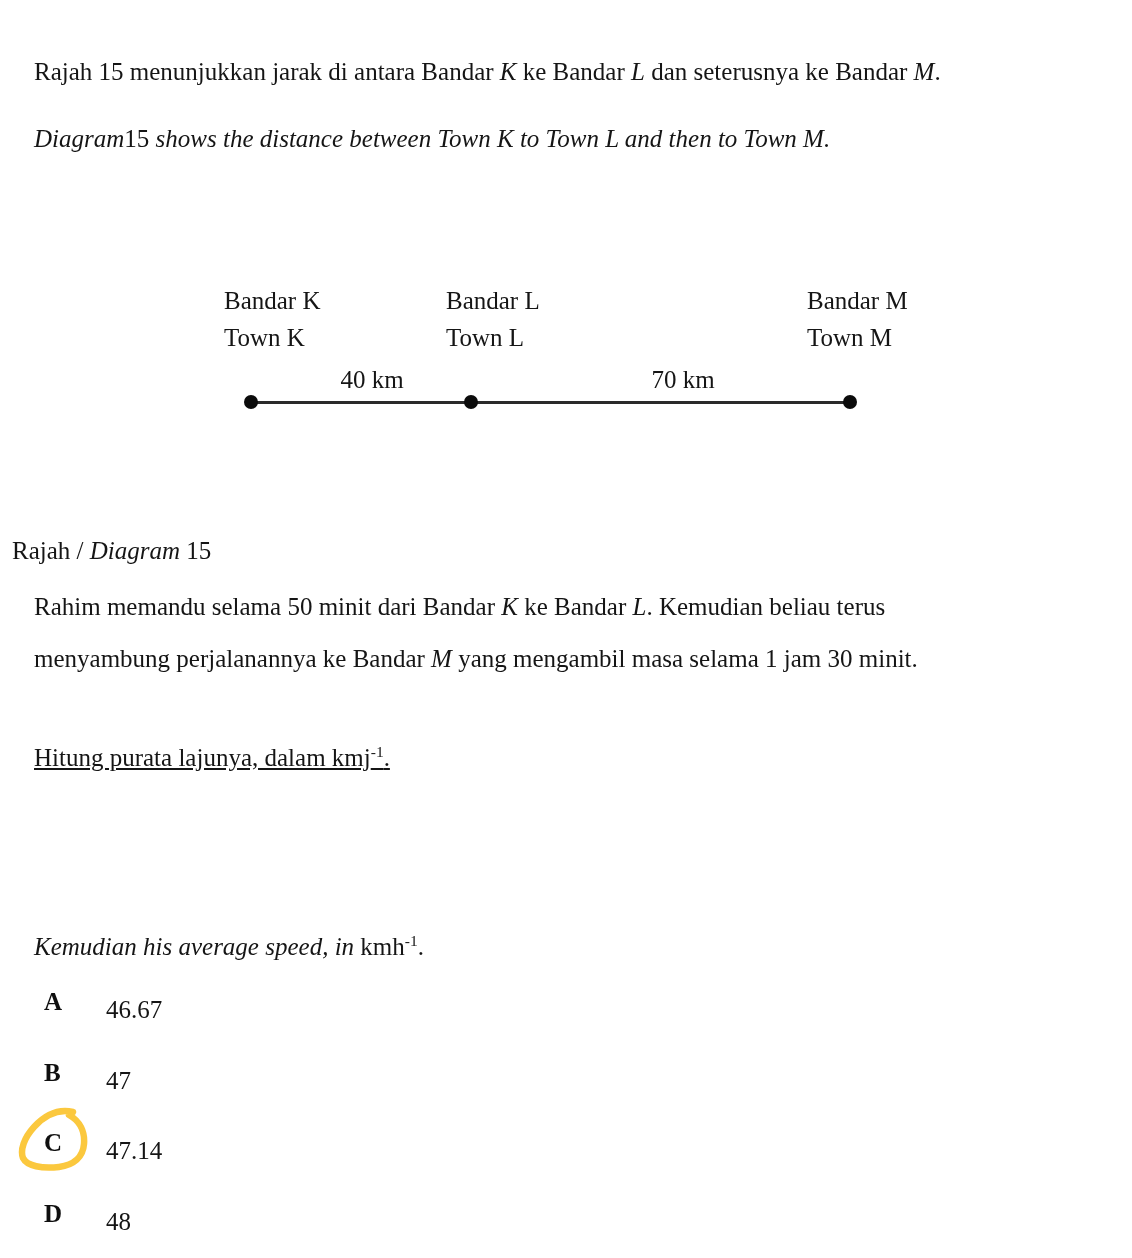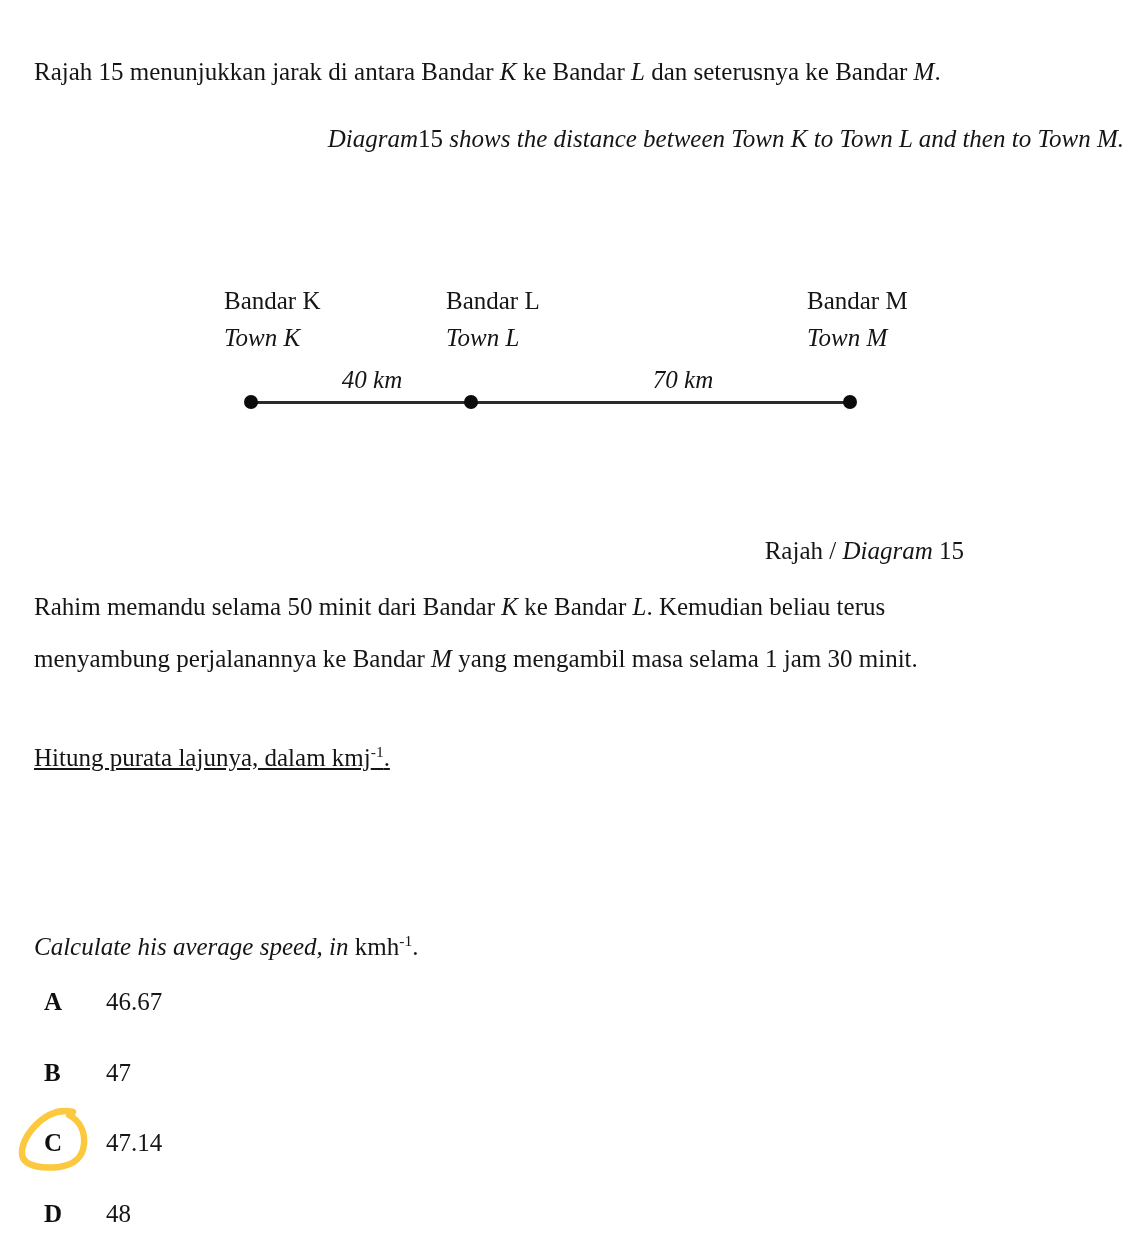--- a/index.html
+++ b/index.html
@@ -35,52 +35,51 @@
   .it { font-style: italic; }
   .up { font-style: normal; }
   sup {
     font-size: 0.62em;
     vertical-align: super;
     line-height: 0;
   }
 
   
   #stmt-my   { left: 22px;  top: 46px;  width: 1090px; }
-  #stmt-en   { left: 22px;  top: 113px; width: 1090px; text-align: right; }
+  #stmt-en   { left: 22px;  top: 113px; width: 1090px; }
 
   
   #diagram {
     position: absolute;
     left: 0;
     top: 260px;
     width: 1132px;
     height: 170px;
   }
   .town-label {
     position: absolute;
     font-size: 25px;
     line-height: 37px;
     color: #151515;
     white-space: nowrap;
   }
   .town-label .l1 { display: block; font-style: normal; }
-  .town-label .l2 { display: block; font-style: italic; }
+  .town-label .l2 { display: block; }
 
   #town-k { left: 212px; top: 22px; }
   #town-l { left: 434px; top: 22px; }
   #town-m { left: 795px; top: 22px; }
 
   .dist-label {
     position: absolute;
     font-size: 25px;
     line-height: 30px;
     color: #151515;
     white-space: nowrap;
     transform: translateX(-50%);
-    font-style: italic;
   }
   #dist-kl { left: 360px; top: 105px; }
   #dist-lm { left: 671px; top: 105px; }
 
   .route-line {
     position: absolute;
     left: 239px;
     top: 141px;
     width: 599px;
     height: 3px;
@@ -98,21 +97,21 @@
   #dot-k { left: 239px; }
   #dot-l { left: 459px; }
   #dot-m { left: 838px; }
 
   
   #caption {
     position: absolute;
     top: 534px;
     left: 0;
     width: 952px;
-    text-align: right;
+    text-align: left;
     font-size: 25px;
     line-height: 34px;
     color: #151515;
   }
 
   
   #q-my-1  { left: 22px; top: 581px;  width: 1090px; }
   #q-my-2  { left: 22px; top: 732px;  width: 1090px; text-decoration: underline; }
   #q-en-1  { left: 22px; top: 800px;  width: 1092px; }
   #q-en-2  { left: 22px; top: 921px;  width: 1090px; }
@@ -135,21 +134,21 @@
     left: 32px;
     top: 0;
     font-size: 25px;
     font-weight: bold;
     line-height: 34px;
     color: #0f0f0f;
   }
   .option-value {
     position: absolute;
     left: 94px;
-    top: 0;
+    top: 8px;
     font-size: 25px;
     line-height: 34px;
     color: #151515;
   }
   #opt-a { top: 0px; }
   #opt-b { top: 71px; }
   #opt-c { top: 141px; }
   #opt-d { top: 212px; }
 
   
@@ -197,21 +196,21 @@
     <div class="node-dot" id="dot-m"></div>
   </div>
 
   <div id="caption"><span>Rajah / </span><span class="it">Diagram</span><span> </span><span>15</span></div>
 
   <div class="para" id="q-my-1"><span>Rahim memandu selama 50 minit dari Bandar </span><span class="it">K</span><span> ke Bandar </span><span class="it">L</span><span>. Kemudian beliau terus</span><br><span>menyambung perjalanannya ke Bandar </span><span class="it">M</span><span> yang mengambil masa selama 1 jam 30 minit.</span></div>
 
   <div class="para" id="q-my-2"><span>Hitung purata lajunya, dalam kmj</span><sup>-1</sup><span>.</span></div>
 
 
-  <div class="para" id="q-en-2"><span class="it">Calculate his average speed, in </span><span class="up">kmh</span><sup>-1</sup><span class="up">.</span></div>
+  <div class="para" id="q-en-2"><span class="it">Kemudian his average speed, in </span><span class="up">kmh</span><sup>-1</sup><span class="up">.</span></div>
 
   <div id="options">
 
     <div class="option-row" id="opt-a">
       <span class="option-letter">A</span>
       <span class="option-value">46.67</span>
     </div>
 
     <div class="option-row" id="opt-b">
       <span class="option-letter">B</span>

